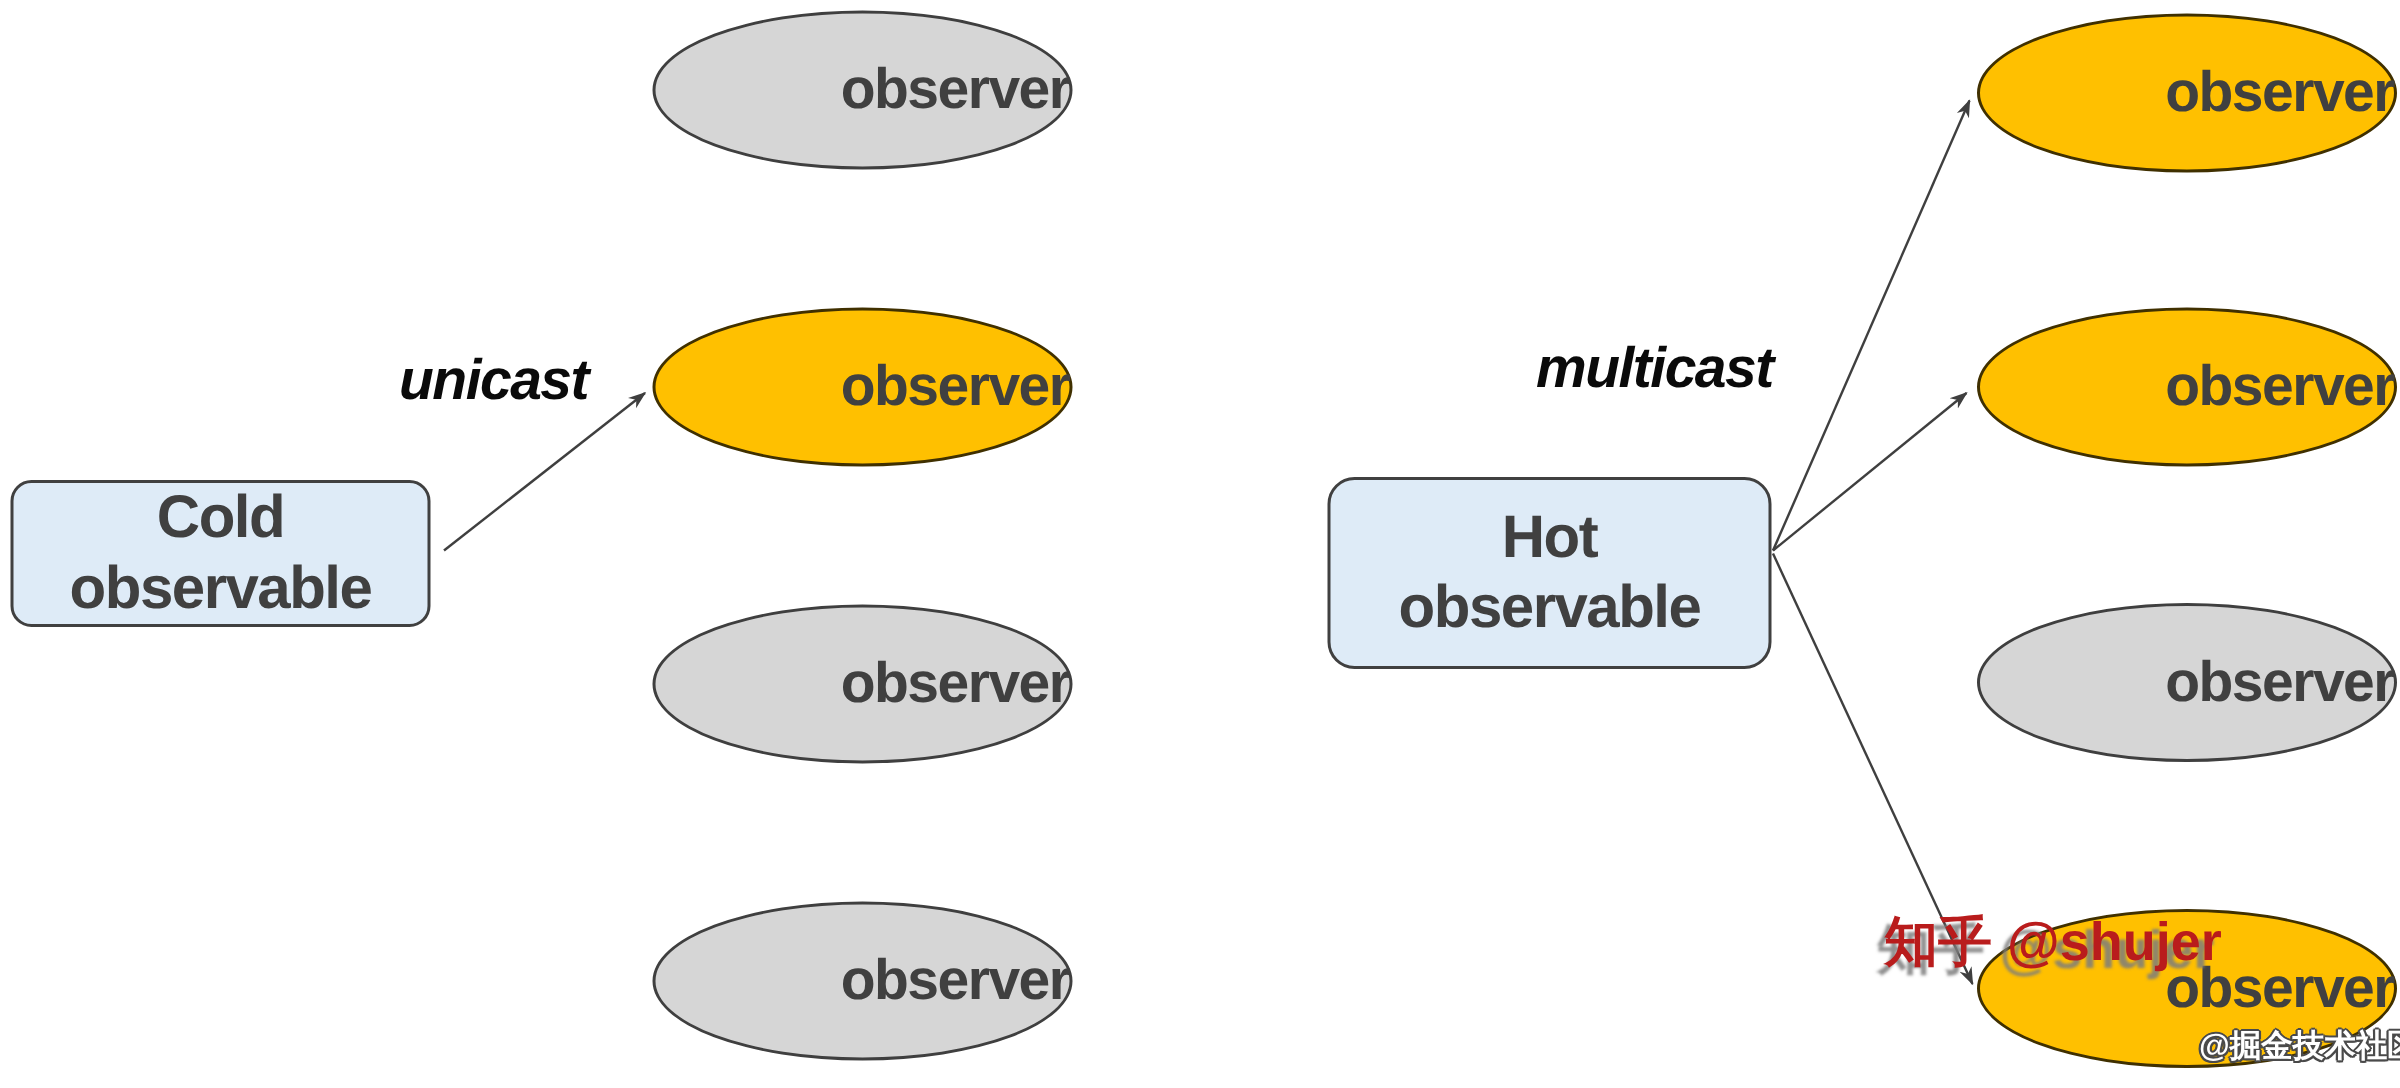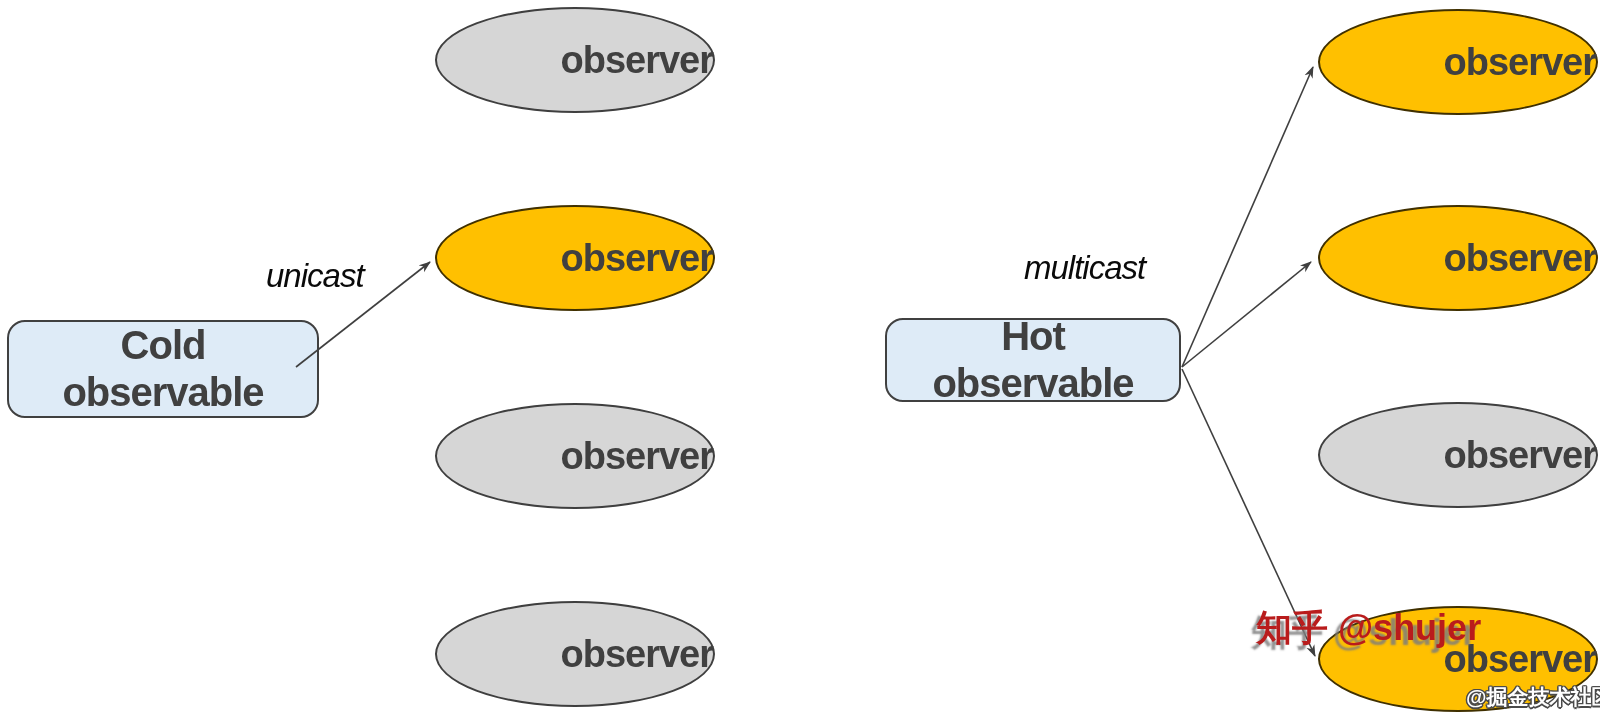--- a/index.html
+++ b/index.html
@@ -54,34 +54,33 @@
     z-index: 5;
   }
   .source-box .line {
     font-size: 40px;
     font-weight: bold;
     letter-spacing: -1px;
     line-height: 1.18;
     color: var(--shape-text, #404040);
     white-space: nowrap;
   }
-  #cold-box { left: 7px;   top: 320px; width: 312px; height: 98px;  }
-  #hot-box  { left: 885px; top: 318px; width: 296px; height: 84px; }
+  #cold-box { left: 7px;   top: 320px; width: 280px; height: 98px; border-radius: 14px;  }
+  #hot-box  { left: 885px; top: 318px; width: 296px; height: 128px; }
 
   
   .edge-label {
     position: absolute;
-    font-size: 33px;
-    font-weight: normal;
+    font-size: 38px;
+    font-weight: bold;
     font-style: italic;
     letter-spacing: -1px;
     color: var(--label-text, #0a0a0a);
     white-space: nowrap;
     z-index: 6;
-    margin-top: 24px;
   }
   #unicast-label   { left: 266px;  top: 233px; }
   #multicast-label { left: 1024px; top: 225px; }
 
   
   #arrows {
     position: absolute;
     left: 0; top: 0;
     width: 1600px;
     height: 725px;

